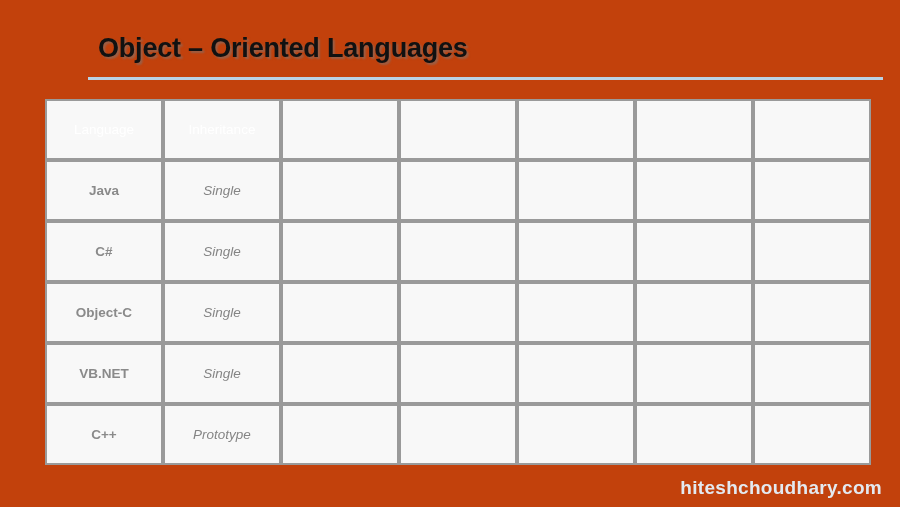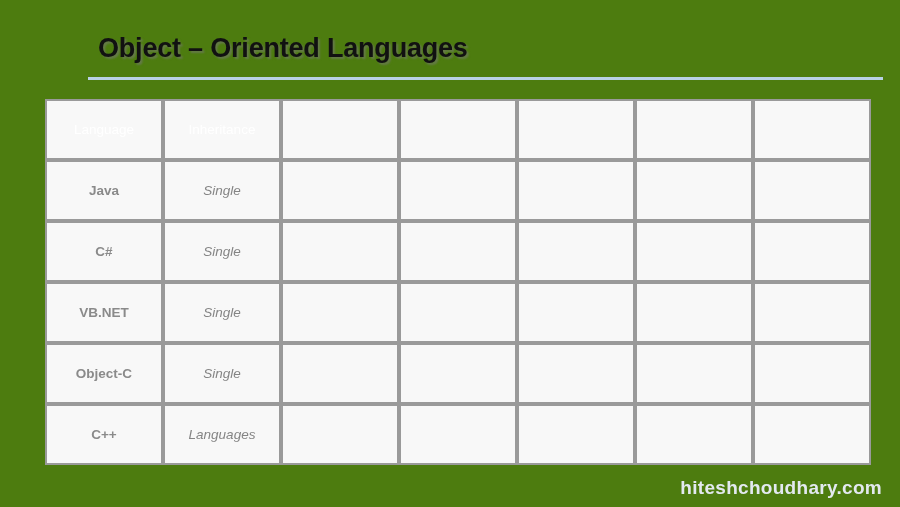--- a/index.html
+++ b/index.html
@@ -13,21 +13,21 @@
     font-family: "Liberation Sans", sans-serif;
     overflow: hidden;
     position: relative;
   }
 
   .slide {
     position: absolute;
     left: 0; top: 0;
     width: 900px;
     height: 507px;
-    background: #4d7c0f;
+    background: #c2410c;
   }
 
   
   .slide-title {
     position: absolute;
     left: 98px;
     top: 33px;
     font-size: 27px;
     font-weight: bold;
     color: #111111;
@@ -172,42 +172,42 @@
           <td class="lang-cell">C#</td>
           <td class="inh-cell">Single</td>
           <td class="empty-cell"></td>
           <td class="empty-cell"></td>
           <td class="empty-cell"></td>
           <td class="empty-cell"></td>
           <td class="empty-cell"></td>
         </tr>
 
         <tr class="body-row">
+          <td class="lang-cell">Object-C</td>
+          <td class="inh-cell">Single</td>
+          <td class="empty-cell"></td>
+          <td class="empty-cell"></td>
+          <td class="empty-cell"></td>
+          <td class="empty-cell"></td>
+          <td class="empty-cell"></td>
+        </tr>
+
+        <tr class="body-row">
           <td class="lang-cell">VB.NET</td>
           <td class="inh-cell">Single</td>
           <td class="empty-cell"></td>
           <td class="empty-cell"></td>
           <td class="empty-cell"></td>
           <td class="empty-cell"></td>
           <td class="empty-cell"></td>
         </tr>
 
         <tr class="body-row">
-          <td class="lang-cell">Object-C</td>
-          <td class="inh-cell">Single</td>
-          <td class="empty-cell"></td>
-          <td class="empty-cell"></td>
-          <td class="empty-cell"></td>
-          <td class="empty-cell"></td>
-          <td class="empty-cell"></td>
-        </tr>
-
-        <tr class="body-row">
           <td class="lang-cell">C++</td>
-          <td class="inh-cell">Languages</td>
+          <td class="inh-cell">Prototype</td>
           <td class="empty-cell"></td>
           <td class="empty-cell"></td>
           <td class="empty-cell"></td>
           <td class="empty-cell"></td>
           <td class="empty-cell"></td>
         </tr>
 
 
       </tbody>
     </table>

